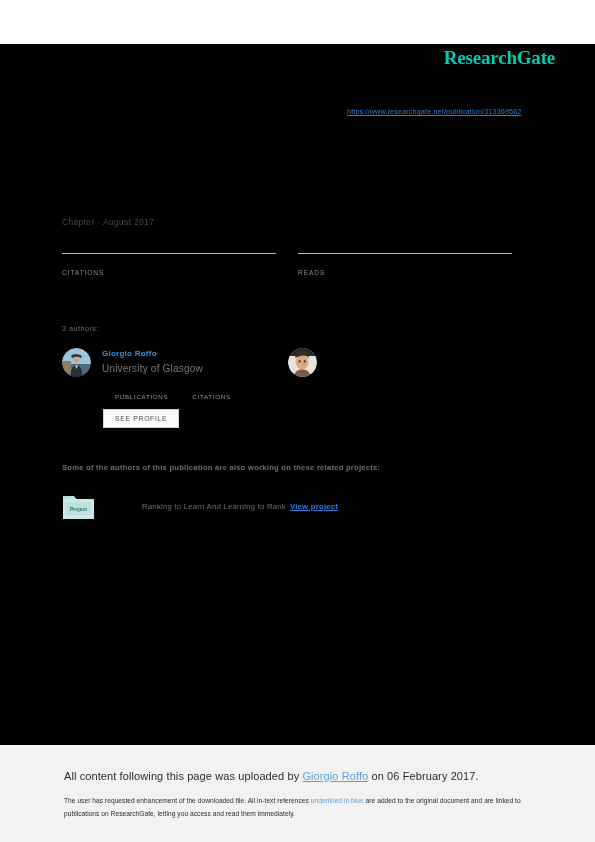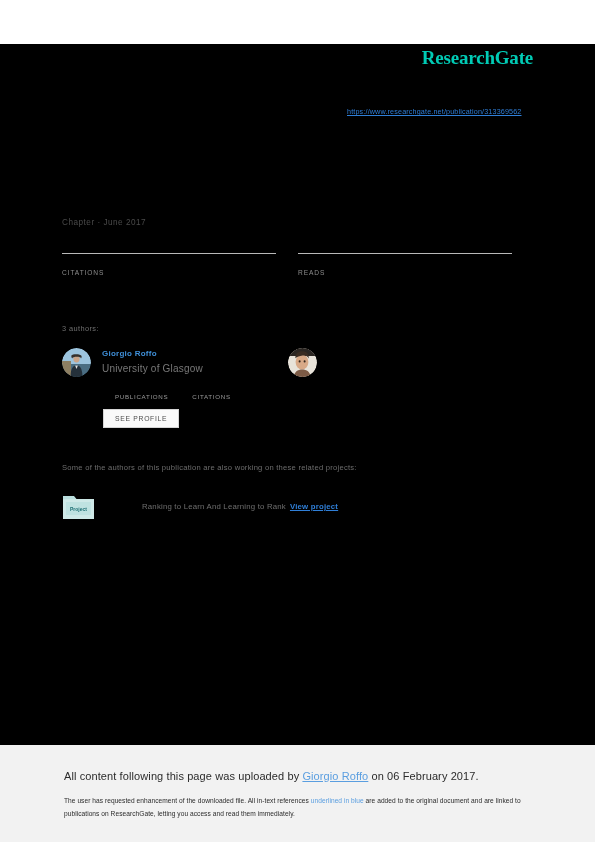--- a/index.html
+++ b/index.html
@@ -31,21 +31,21 @@
   .footer-band {
     position: absolute;
     left: 0; top: 745px;
     width: 595px; height: 97px;
     background: #f2f2f2;
   }
 
   
   .rg-logo {
     position: absolute;
-    right: 62px; top: 47px;
+    right: 40px; top: 47px;
     font-family: "Liberation Serif", serif;
     font-weight: bold;
     font-size: 19px;
     letter-spacing: -0.2px;
     color: #00cbb5;
     white-space: nowrap;
   }
 
   
   .pub-url {
@@ -178,21 +178,21 @@
     letter-spacing: 0.7px;
     padding: 5px 11px 5px 11px;
     white-space: nowrap;
   }
 
   
   .projects-title {
     position: absolute;
     left: 62px; top: 463px;
     font-size: 7.6px;
-    font-weight: normal;
+    font-weight: bold;
     color: #6d6d6d;
     letter-spacing: 0.25px;
     white-space: nowrap;
   }
   .project-row {
     position: absolute;
     left: 62px; top: 492px;
     display: flex;
     align-items: center;
     gap: 37px;
@@ -245,21 +245,21 @@
 <body>
 
 <div class="top-band"></div>
 <div class="body-band"></div>
 <div class="footer-band"></div>
 
 <div class="rg-logo">ResearchGate</div>
 
 <a class="pub-url" href="#">https://www.researchgate.net/publication/313369562</a>
 
-<div class="chapter-line">Chapter · June 2017</div>
+<div class="chapter-line">Chapter · August 2017</div>
 
 <div class="stats">
   <div class="stat-col">
     <div class="stat-rule"></div>
     <div class="stat-value"></div>
     <div class="stat-label">CITATIONS</div>
   </div>
   <div class="stat-col">
     <div class="stat-rule"></div>
     <div class="stat-value"></div>

